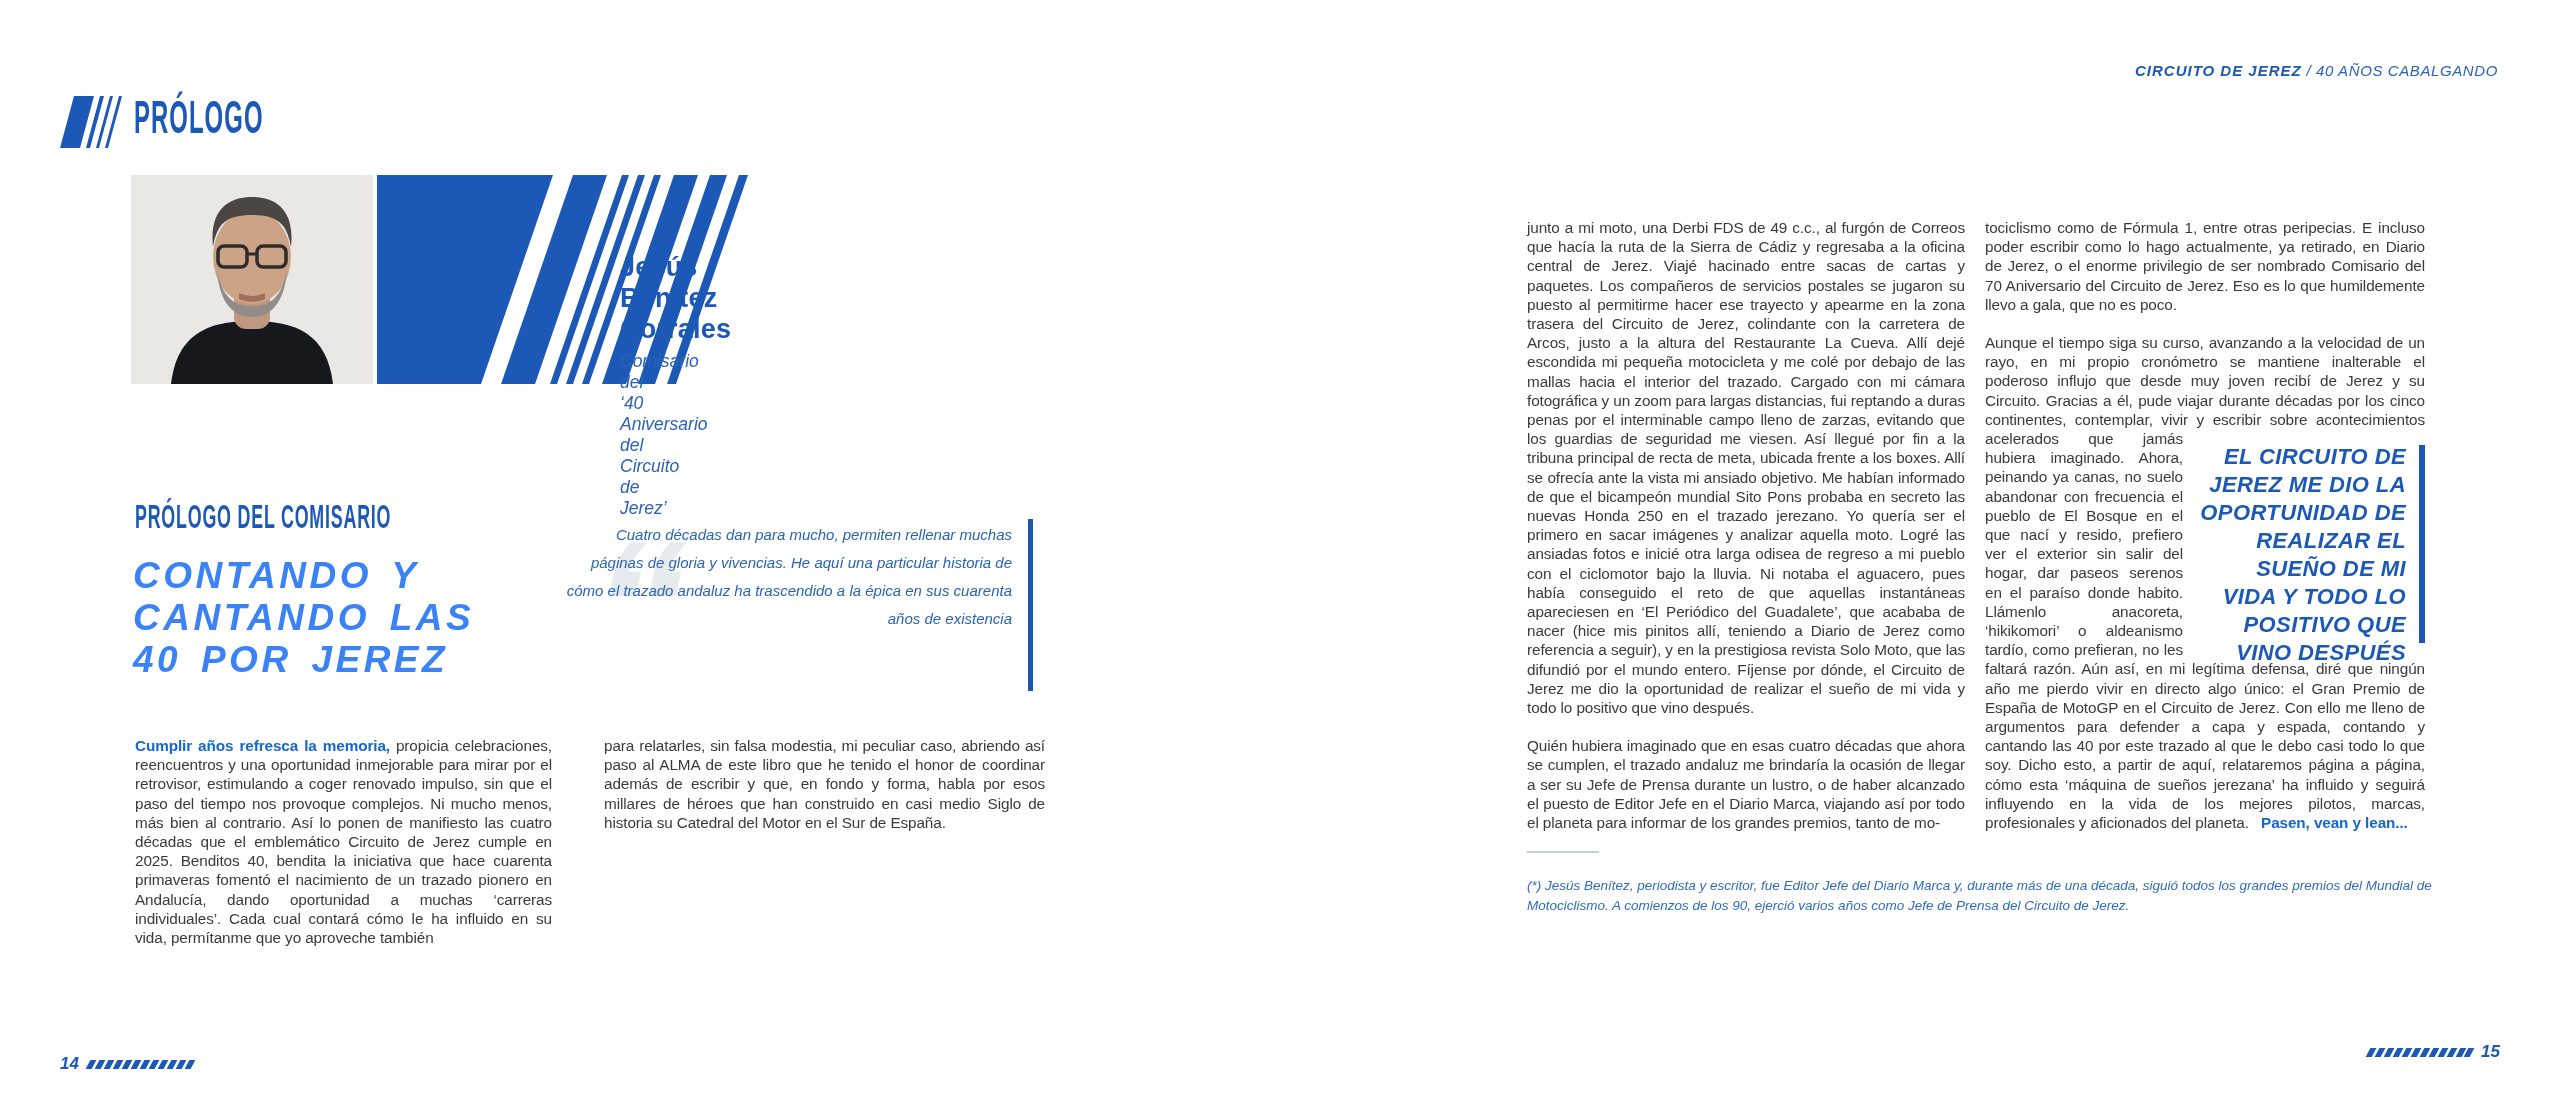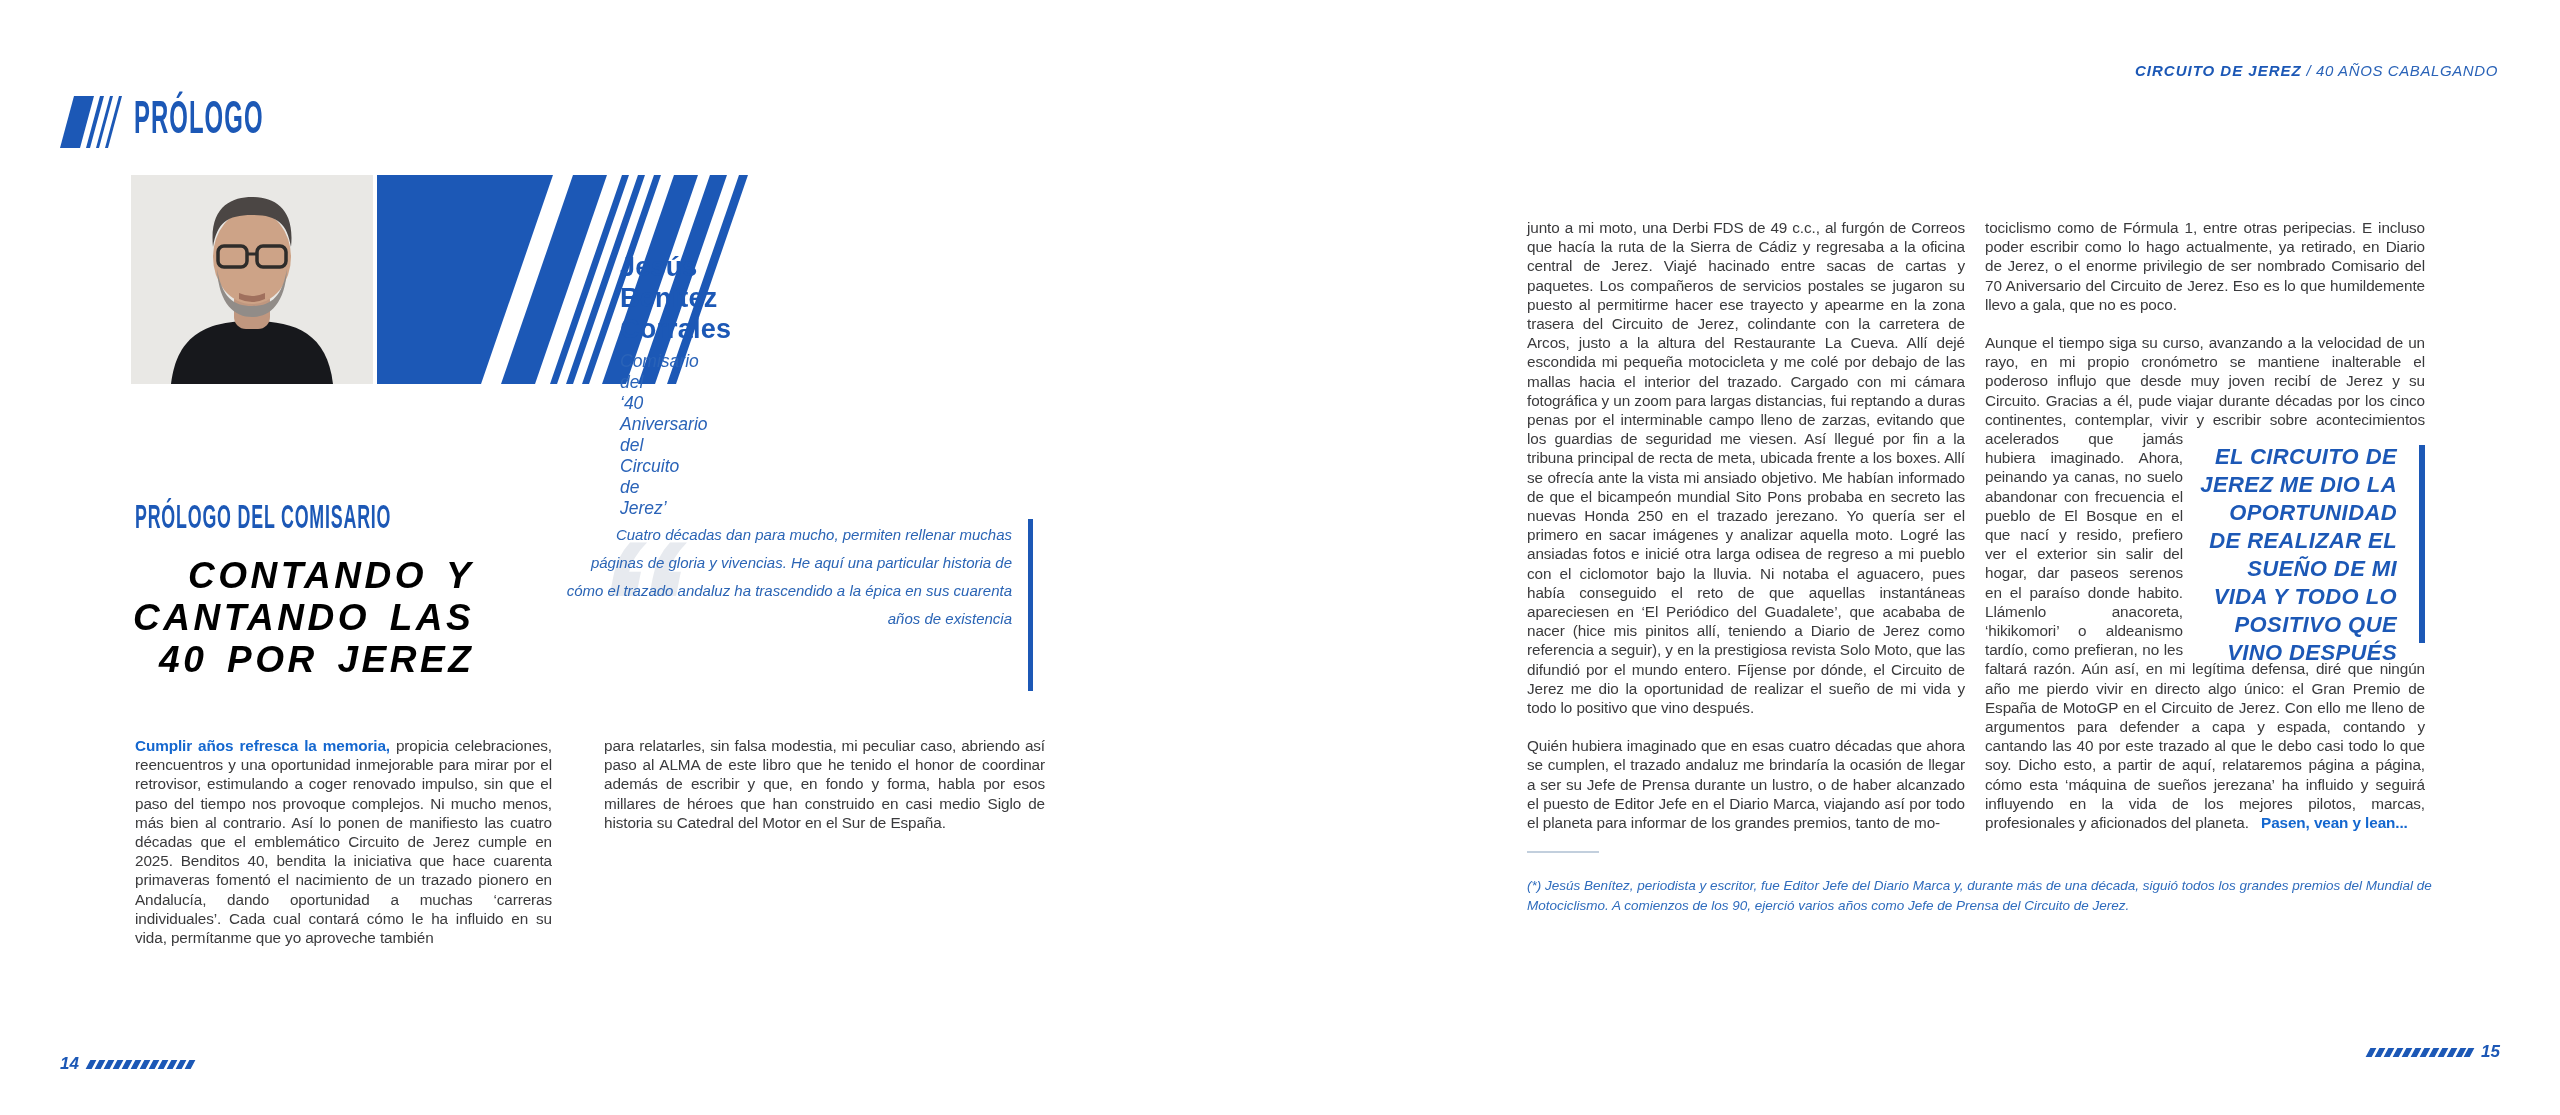--- a/index.html
+++ b/index.html
@@ -11,41 +11,41 @@
   .condensed{color:#1c58b6;font-weight:700;white-space:nowrap;
              transform-origin:left center;display:inline-block;}
   .runninghead{color:#2a63b8;font-size:15px;font-style:italic;letter-spacing:.6px;white-space:nowrap;}
   .runninghead b{font-weight:700;color:#1c58b6;letter-spacing:1px;}
 
   
   .author-name{color:#1c58b6;font-size:27px;font-weight:700;letter-spacing:.2px;text-align:right;}
   .author-role{color:#2a63b8;font-size:17.5px;font-style:italic;text-align:right;margin-top:6px;}
 
   
-  .big-title{color:#000000;font-size:37px;line-height:42px;font-weight:700;font-style:italic;
-             letter-spacing:3.5px;word-spacing:6px;white-space:nowrap;text-align:right;}
+  .big-title{color:#3b82f6;font-size:37px;line-height:42px;font-weight:700;font-style:italic;
+             letter-spacing:3.5px;word-spacing:6px;white-space:nowrap;}
 
   
   .lquote{color:#2a64b5;font-size:15px;line-height:28px;font-style:italic;font-weight:500;
           text-align:right;}
   .quote-glyph{color:#e7eaef;font-size:190px;font-weight:700;line-height:100px;font-style:italic;}
   .vbar{background:#1c58b6;width:5px;}
 
   
   .bodycol{color:#3a3a3c;font-size:15.3px;line-height:19.2px;text-align:justify;
            letter-spacing:-.1px;}
   .bodycol p{margin:0 0 19px 0;}
   .lead-blue{color:#1467cf;font-weight:700;}
   .closing-blue{color:#1467cf;font-weight:700;margin-left:8px;}
 
   
   .rq-float{float:right;width:226px;height:206px;margin:12px 0 8px 16px;
             display:flex;align-items:flex-start;}
   .rq-text{flex:1;color:#1c58b6;font-size:22px;line-height:28px;font-weight:700;font-style:italic;
-           text-align:right;letter-spacing:.4px;padding-right:22px;padding-top:2px;}
+           text-align:right;letter-spacing:.4px;padding-right:13px;padding-top:2px;}
   .rq-bar{width:6px;height:198px;background:#1c58b6;margin-top:4px;}
 
   
   .footnote-rule{width:72px;height:2px;background:#c2cfdd;}
   .footnote{color:#2f6cbd;font-size:13.5px;line-height:20px;font-style:italic;}
 
   
   .pagenum{color:#1c58b6;font-size:17px;font-weight:700;font-style:italic;}
   .dashrow{display:flex;gap:3.4px;align-items:center;}
   .dash{width:5.6px;height:9px;background:#1c58b6;transform:skewX(-28deg);}

